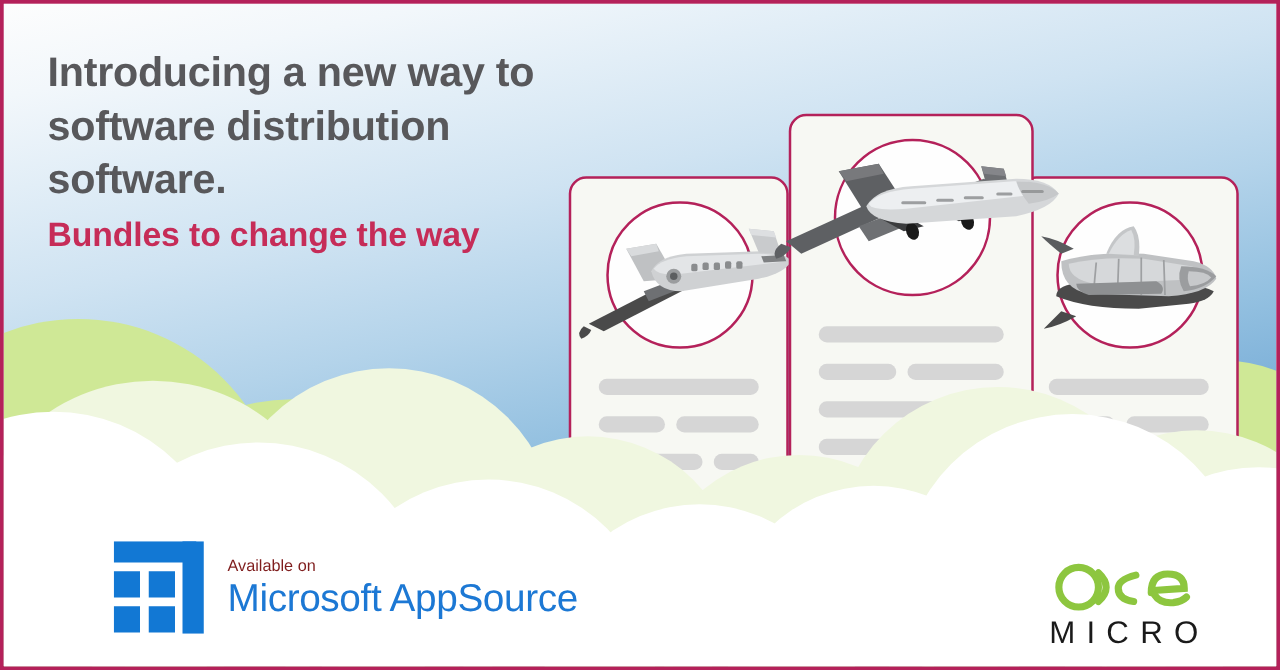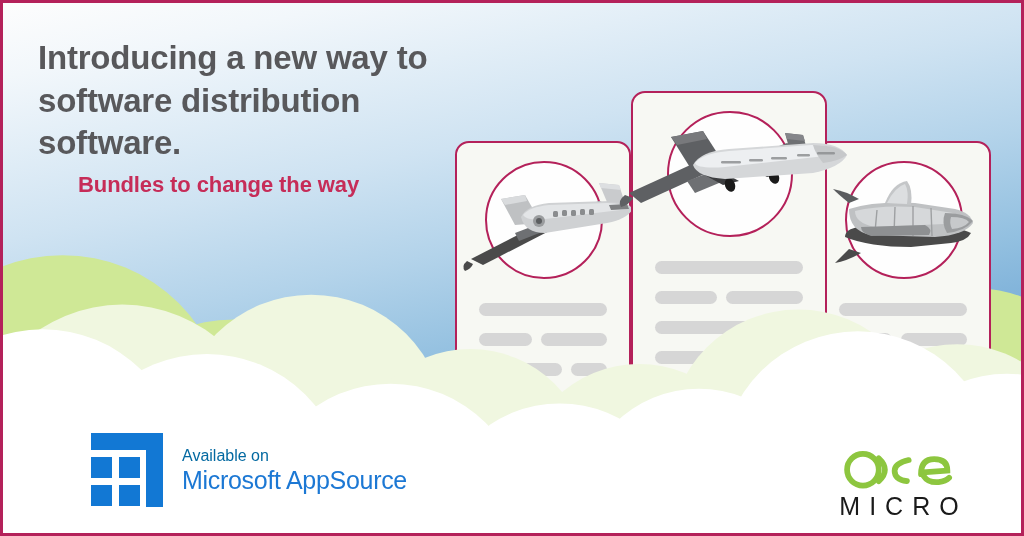--- a/index.html
+++ b/index.html
@@ -60,33 +60,33 @@
   .wings{position:absolute;}
 
   
   .headline{
     position:absolute;left:35px;top:34px;width:470px;
     font-size:33px;line-height:1.29;font-weight:700;
     color:#58585B;letter-spacing:-0.2px;
   }
   .subhead{
     position:absolute;left:35px;top:168px;width:420px;
-    font-size:22px;line-height:1.28;font-weight:700;
-    color:#C62C58;letter-spacing:-0.1px;margin-left:40px;
+    font-size:27px;line-height:1.28;font-weight:700;
+    color:#C62C58;letter-spacing:-0.1px;
   }
 
   
   .appsource{
     position:absolute;left:88px;top:430px;
     display:flex;align-items:center;gap:17px;
   }
   .as-logo{width:74px;height:74px;display:block;}
   .as-text{line-height:1;}
-  .as-avail{font-size:16px;color:#0369a1;margin-bottom:4px;}
-  .as-name{font-size:25px;color:#1C78D4;font-weight:400;letter-spacing:-0.3px;}
+  .as-avail{font-size:13px;color:#7f1d1d;margin-bottom:4px;}
+  .as-name{font-size:31px;color:#1C78D4;font-weight:400;letter-spacing:-0.3px;}
 
   
   .acemicro{position:absolute;left:821px;top:443px;width:150px;text-align:center;}
   .ace-mark{display:block;width:136px;height:44px;margin:0 auto;}
   .ace-micro-word{
     font-size:25px;color:#1A1A1A;letter-spacing:9px;
     margin-top:2px;padding-left:9px;font-weight:400;
   }
 </style>
 </head>

